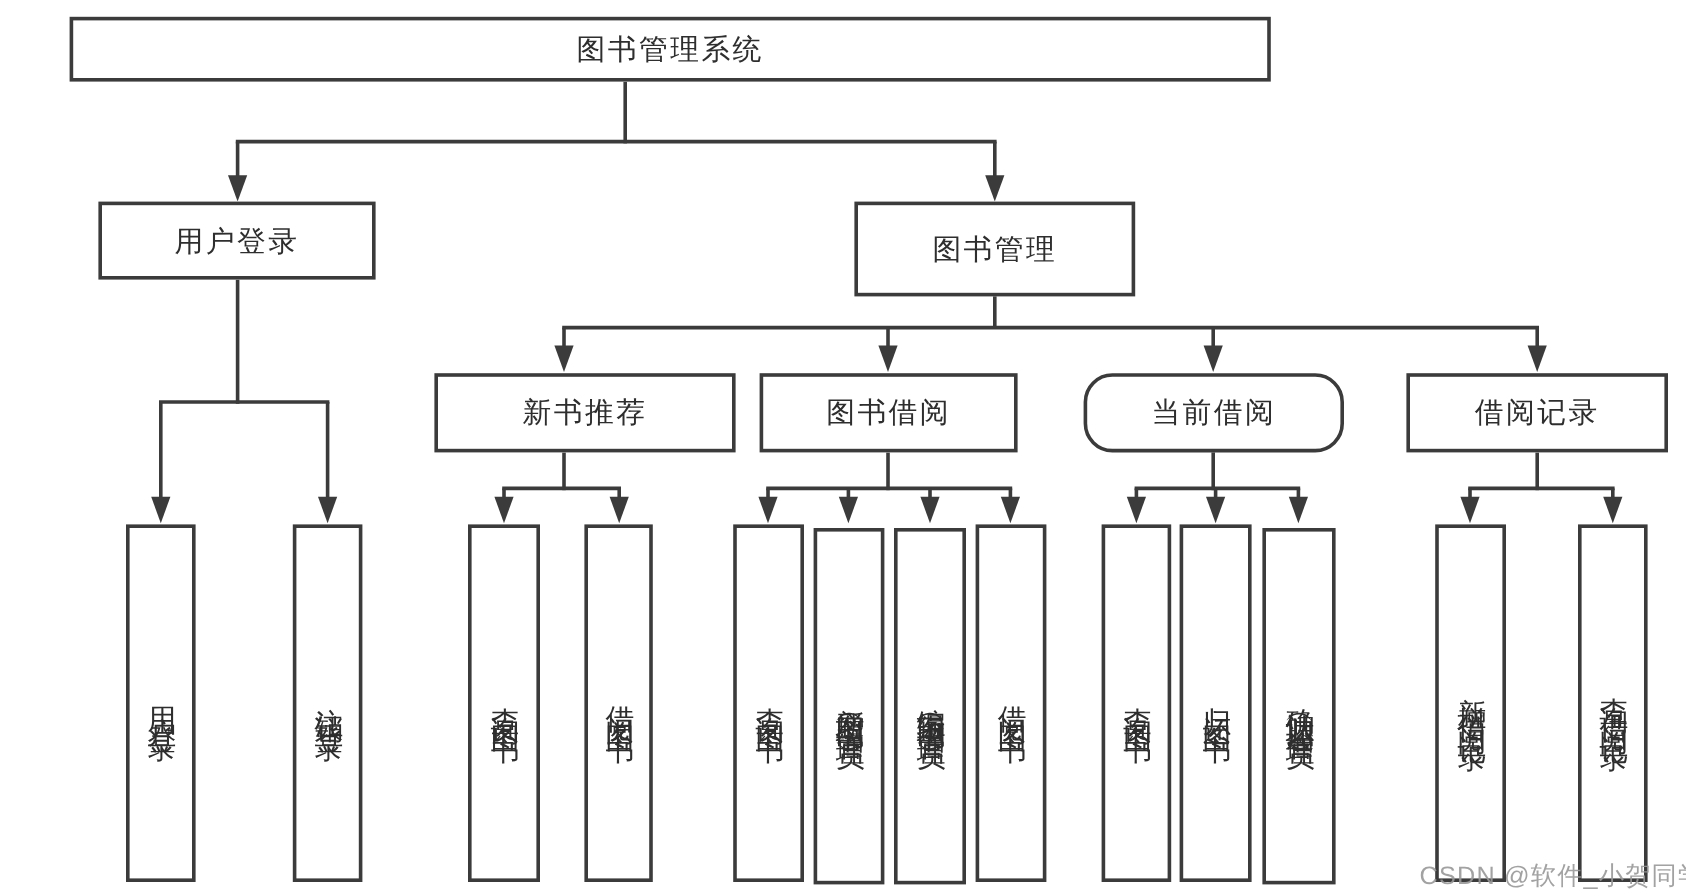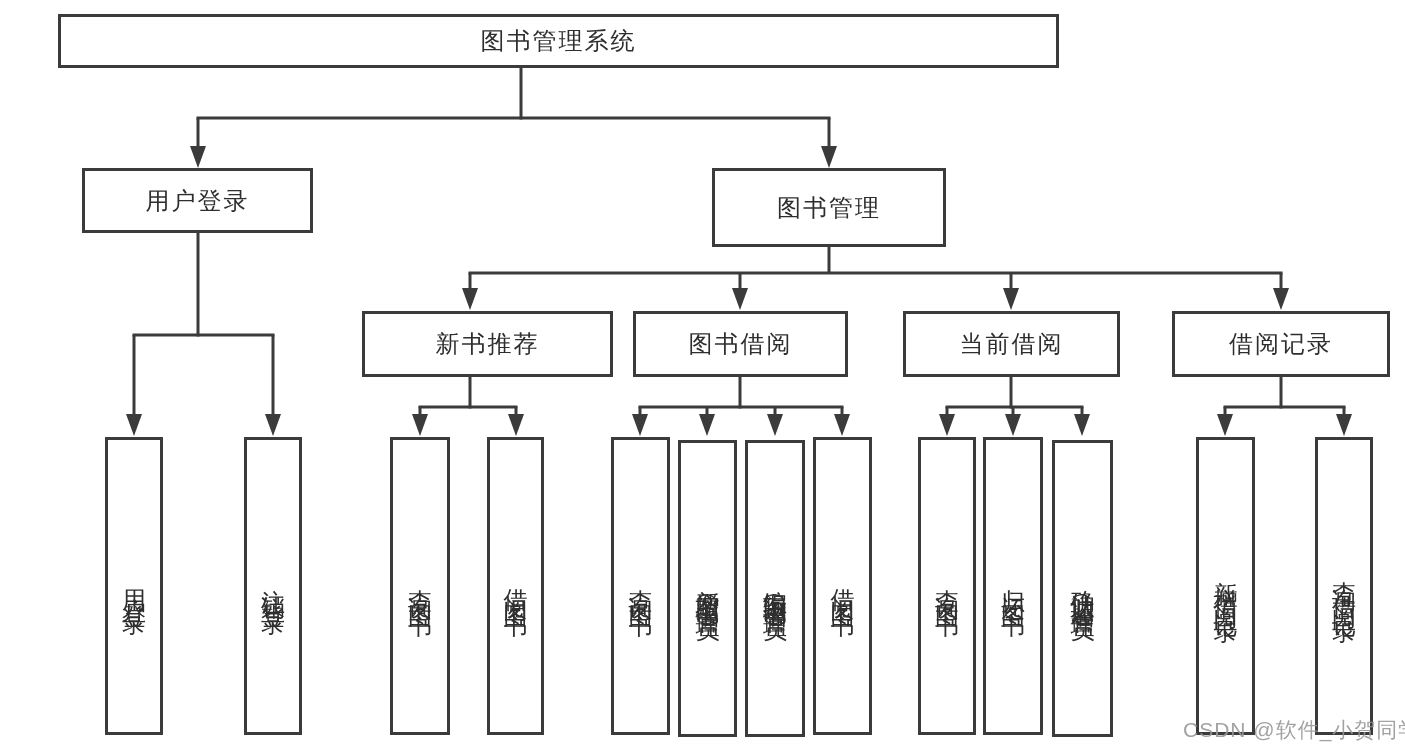--- a/index.html
+++ b/index.html
@@ -135,21 +135,21 @@
   <div class="box" style="left:712px; top:168px; width:234px; height:79px;">
     <span class="hlabel">图书管理</span>
   </div>
 
   <div class="box" style="left:362px; top:311px; width:251px; height:66px;text-align:center;">
     <span class="hlabel">新书推荐</span>
   </div>
   <div class="box" style="left:633px; top:311px; width:215px; height:66px;">
     <span class="hlabel">图书借阅</span>
   </div>
-  <div class="box" style="left:903px; top:311px; width:217px; height:66px;">
+  <div class="box" style="left:903px; top:311px; width:217px; height:66px;border-radius:24px;">
     <span class="hlabel">当前借阅</span>
   </div>
   <div class="box" style="left:1172px; top:311px; width:218px; height:66px;">
     <span class="hlabel">借阅记录</span>
   </div>
 
   <div class="box leaf" style="left:105px; top:437px; width:58px; height:298px;">
     <span class="vlabel">用户登录</span>
   </div>
   <div class="box leaf" style="left:244px; top:437px; width:58px; height:298px;">

